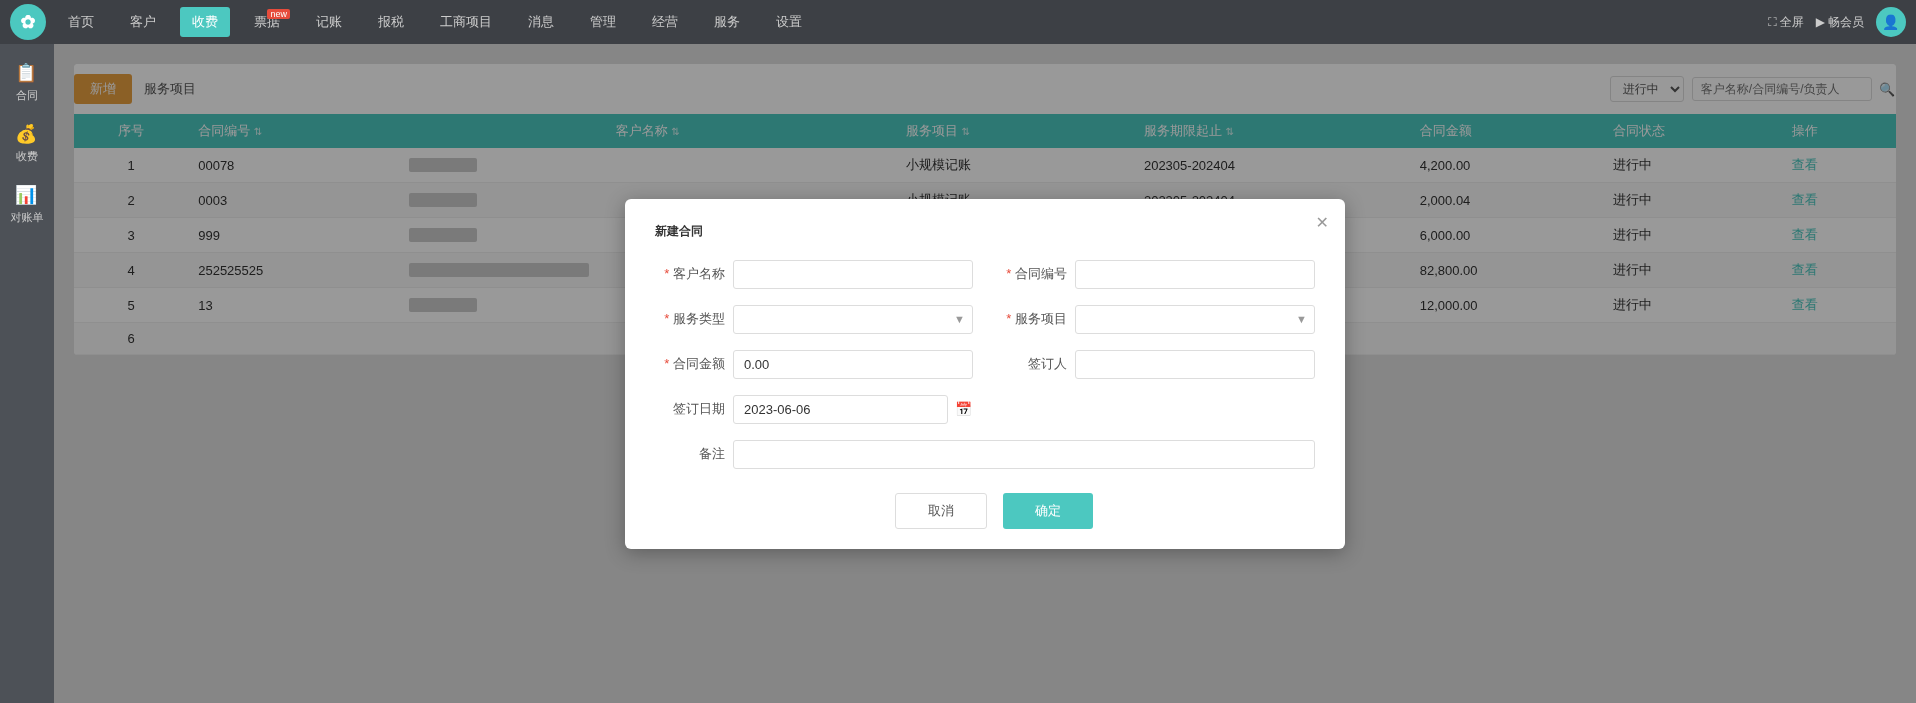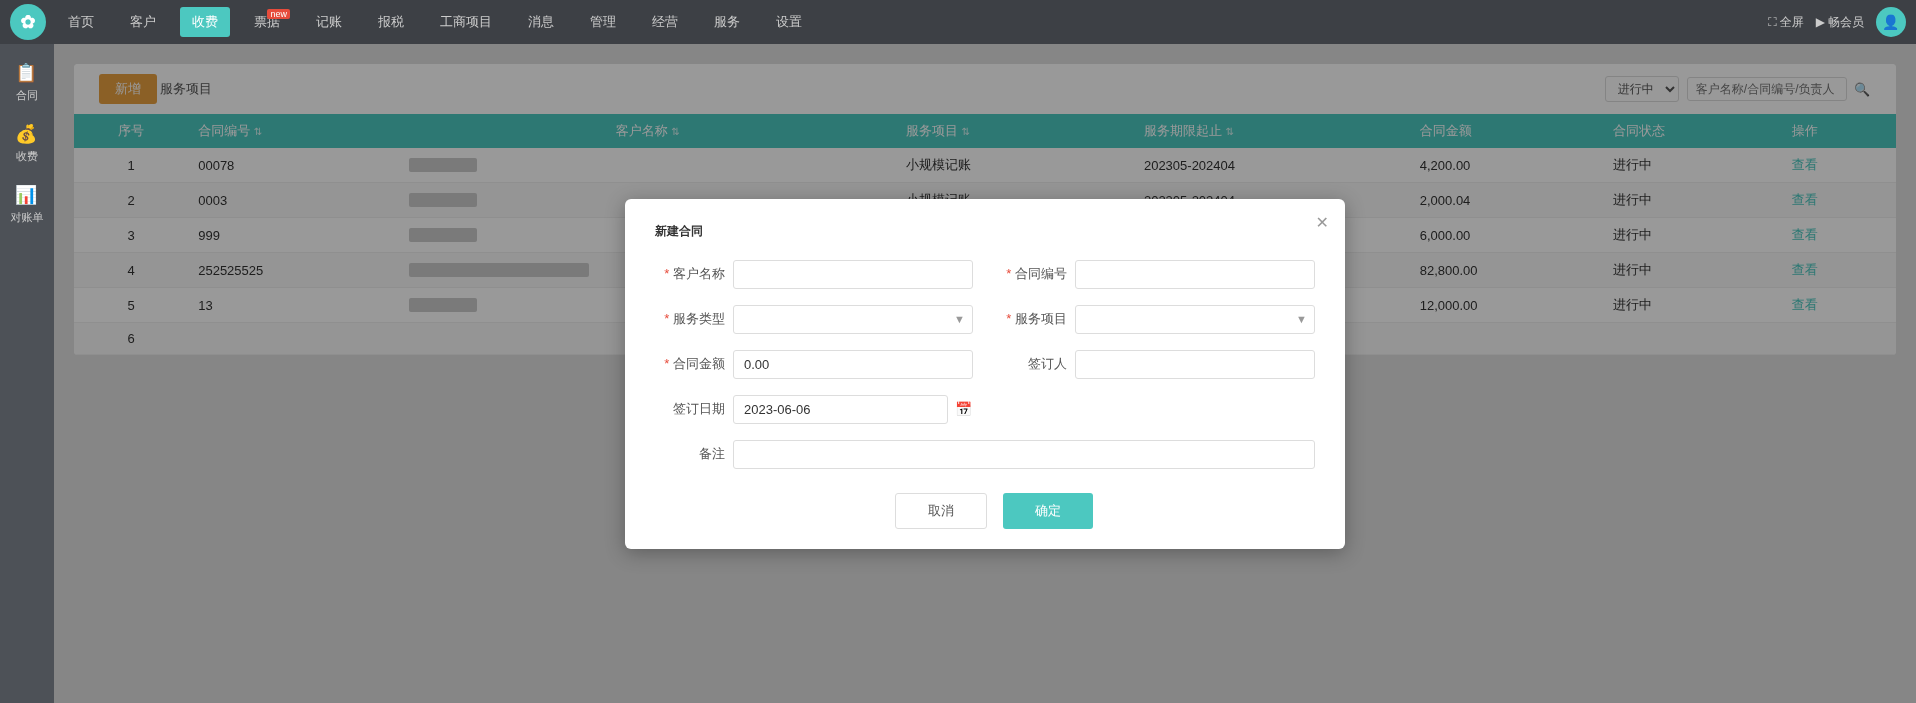--- a/index.html
+++ b/index.html
@@ -97,22 +97,22 @@
     
     .table-area {
       background: white;
       border-radius: 4px;
       overflow: hidden;
     }
 
     .table-toolbar {
       display: flex;
       align-items: center;
-      padding: 10px 25px;
-      gap: 3px;
+      padding: 10px 0;
+      gap: 12px;
       background: white;
     }
     .btn-new {
       background: #e8a040;
       color: white;
       border: none;
       padding: 6px 16px;
       border-radius: 3px;
       cursor: pointer;
       font-size: 13px;
@@ -132,21 +132,21 @@
       font-size: 12px;
       color: #555;
       background: white;
       cursor: pointer;
     }
     .search-box {
       border: 1px solid #ddd;
       border-radius: 3px;
       padding: 4px 8px;
       font-size: 12px;
-      width: 160px;
+      width: 180px;
     }
     .search-icon { color: #888; cursor: pointer; }
 
     
     .data-table {
       width: 100%;
       border-collapse: collapse;
     }
     .data-table thead tr {
       background: #4cc8c0;

